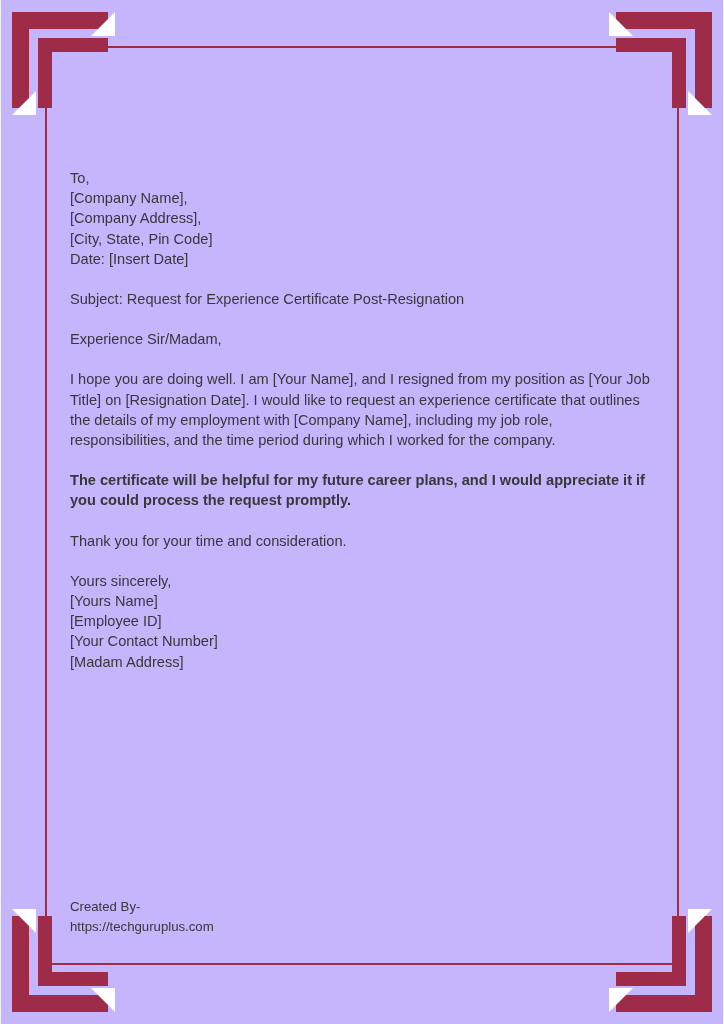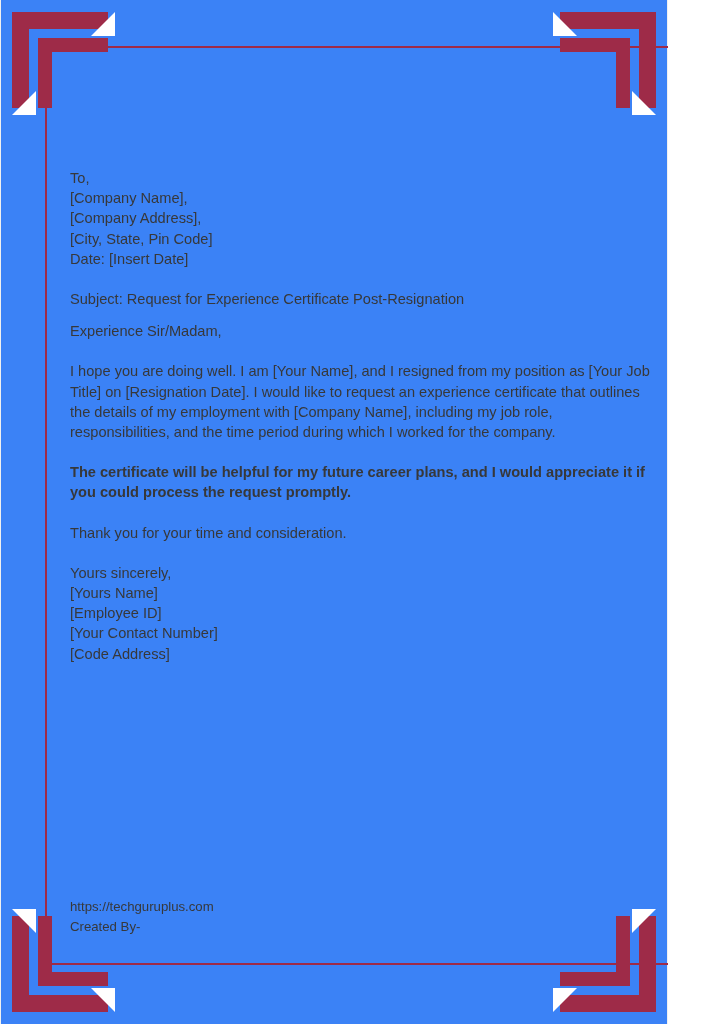--- a/index.html
+++ b/index.html
@@ -7,23 +7,23 @@
     margin: 0;
     padding: 0;
     background: #ffffff;
   }
   body {
     font-family: "Liberation Sans", sans-serif;
   }
 
   .page {
     position: relative;
-    width: 668px;
+    width: 724px;
     height: 1024px;
-    background: #3b82f6;
+    background: #c4b5fd;
     overflow: hidden;
     box-sizing: border-box;
   }
 
   
   .page-edge-left,
   .page-edge-right {
     position: absolute;
     top: 0;
     width: 1px;
@@ -144,21 +144,21 @@
     display: block;
     white-space: pre-wrap;
   }
 
   .para {
     margin: 0;
     white-space: normal;
   }
 
   .addressee  { margin-bottom: 20px; }
-  .subject    { margin-bottom: 12px; }
+  .subject    { margin-bottom: 20px; }
   .salutation { margin-bottom: 20px; }
   .body-1     { margin-bottom: 20px; }
   .body-2     { margin-bottom: 20px; font-weight: bold; }
   .closing    { margin-bottom: 20px; }
 
   
   .footer {
     position: absolute;
     left: 70px;
     top: 897px;
@@ -233,23 +233,23 @@
 
     <p class="block para body-2">The certificate will be helpful for my future career plans, and I would appreciate it if you could process the request promptly.</p>
 
     <div class="block closing">Thank you for your time and consideration.</div>
 
     <div class="block signature">
       <span class="line">Yours sincerely,</span>
       <span class="line">[Yours Name]</span>
       <span class="line">[Employee ID]</span>
       <span class="line">[Your Contact Number]</span>
-      <span class="line">[Code Address]</span>
+      <span class="line">[Madam Address]</span>
     </div>
 
   </div>
 
   <div class="footer">
+    <span class="line">Created By-</span>
     <span class="line">https://techguruplus.com</span>
-    <span class="line">Created By-</span>
   </div>
 
 </div>
 
 </body></html>

